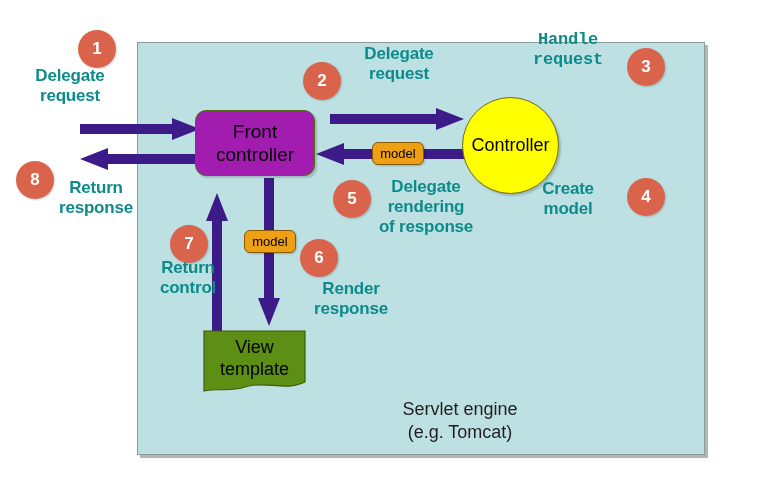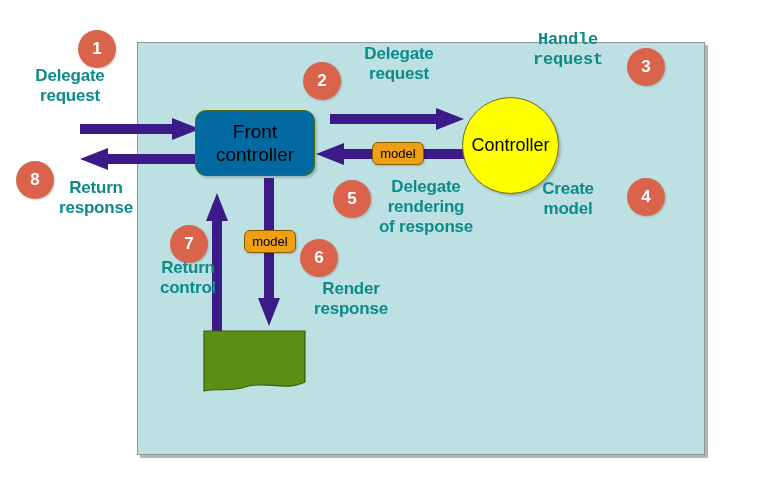--- a/index.html
+++ b/index.html
@@ -54,21 +54,21 @@
     justify-content: center;
     box-shadow: 1px 1px 2px rgba(0,0,0,0.18);
   }
 
   
   #front-controller {
     left: 195px;
     top: 110px;
     width: 120px;
     height: 66px;
-    background: #0369a1;
+    background: #a21caf;
     border: 1px solid #4d6b0a;
     border-radius: 11px;
     display: flex;
     align-items: center;
     justify-content: center;
     color: #000000;
     font-size: 19px;
     line-height: 23px;
     text-align: center;
     white-space: pre-line;
@@ -194,20 +194,22 @@
   <div class="abs" id="controller-circle">Controller</div>
 
   <div class="abs model-pill" style="left:372px; top:142px;">model</div>
 
   <div class="abs model-pill" style="left:244px; top:230px;">model</div>
 
   <div class="abs" id="view-template">
     <svg width="103" height="62" viewBox="0 0 103 62">
       <path d="M1 1 H102 V52 C82 62 62 50 42 57 C28 62 14 58 1 61 Z" fill="#5d8f14" stroke="#3d5c0a" stroke-width="1.2"></path>
     </svg>
+    <div id="view-template-text">View
+template</div>
   </div>
 
   <div class="abs num-circle" style="left:78px; top:30px;">1</div>
   <div class="abs step-label" style="left:5px; top:66px; width:130px;">Delegate
 request</div>
 
   <div class="abs num-circle" style="left:303px; top:62px;">2</div>
   <div class="abs step-label" style="left:344px; top:44px; width:110px;">Delegate
 request</div>
 
@@ -229,14 +231,16 @@
 response</div>
 
   <div class="abs num-circle" style="left:170px; top:225px;">7</div>
   <div class="abs step-label" style="left:138px; top:258px; width:100px;">Return
 control</div>
 
   <div class="abs num-circle" style="left:16px; top:161px;">8</div>
   <div class="abs step-label" style="left:41px; top:178px; width:110px;">Return
 response</div>
 
+  <div class="abs" id="engine-caption">Servlet engine
+(e.g. Tomcat)</div>
 
 </div>
 
 </body></html>

